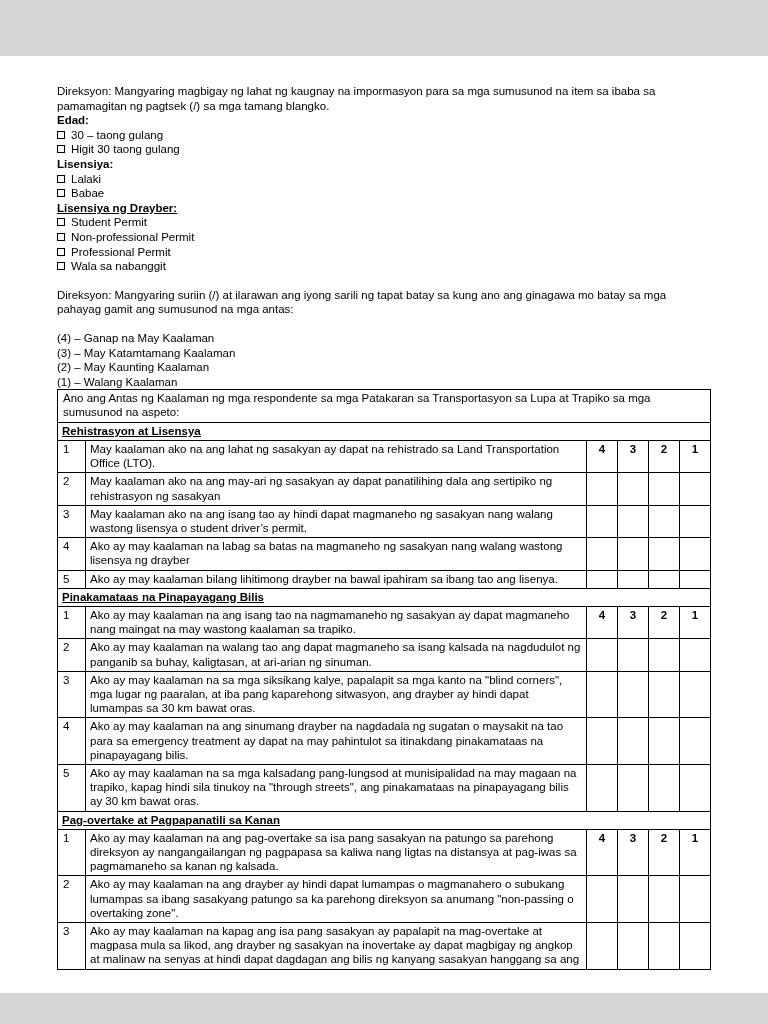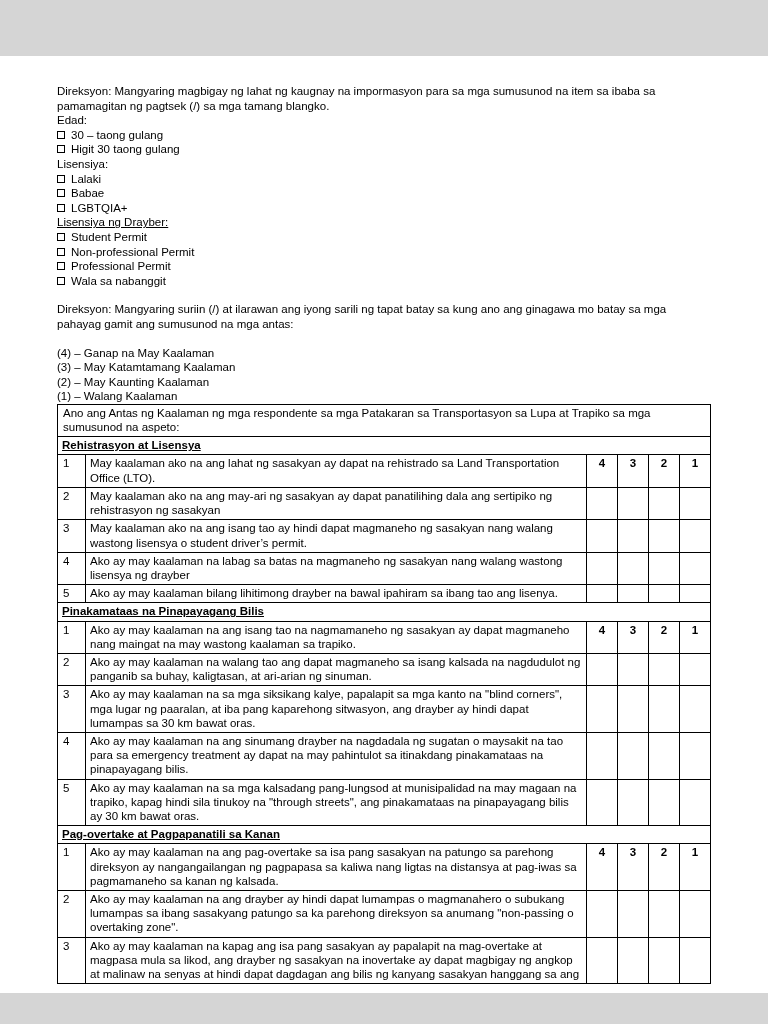--- a/index.html
+++ b/index.html
@@ -18,21 +18,21 @@
     width: 768px; height: 937px;
     background: #ffffff;
     padding: 28px 57px 0 57px;
     overflow: hidden;
   }
   .para, .cb-line, .legend-line, .field-label {
     font-size: 11.5px;
     line-height: 14.6px;
   }
   .para { margin: 0; }
-  .field-label { font-weight: normal; }
+  .field-label { font-weight: bold; }
   .field-label.underlined { text-decoration: underline; }
   .spacer { height: 14px; }
   .cb {
     display: inline-block;
     width: 8px; height: 8px;
     border: 1px solid #000;
     margin-right: 6px;
   }
   .survey {
     border-collapse: collapse;
@@ -77,23 +77,20 @@
     <div>
 
         <div class="cb-line">
           <span class="cb"></span><span class="cb-label">Lalaki</span>
         </div>
 
         <div class="cb-line">
           <span class="cb"></span><span class="cb-label">Babae</span>
         </div>
 
-        <div class="cb-line">
-          <span class="cb"></span><span class="cb-label">LGBTQIA+</span>
-        </div>
       </div>
 
     <div class="field-label underlined">Lisensiya ng Drayber:</div>
     <div>
 
         <div class="cb-line">
           <span class="cb"></span><span class="cb-label">Student Permit</span>
         </div>
 
         <div class="cb-line">

